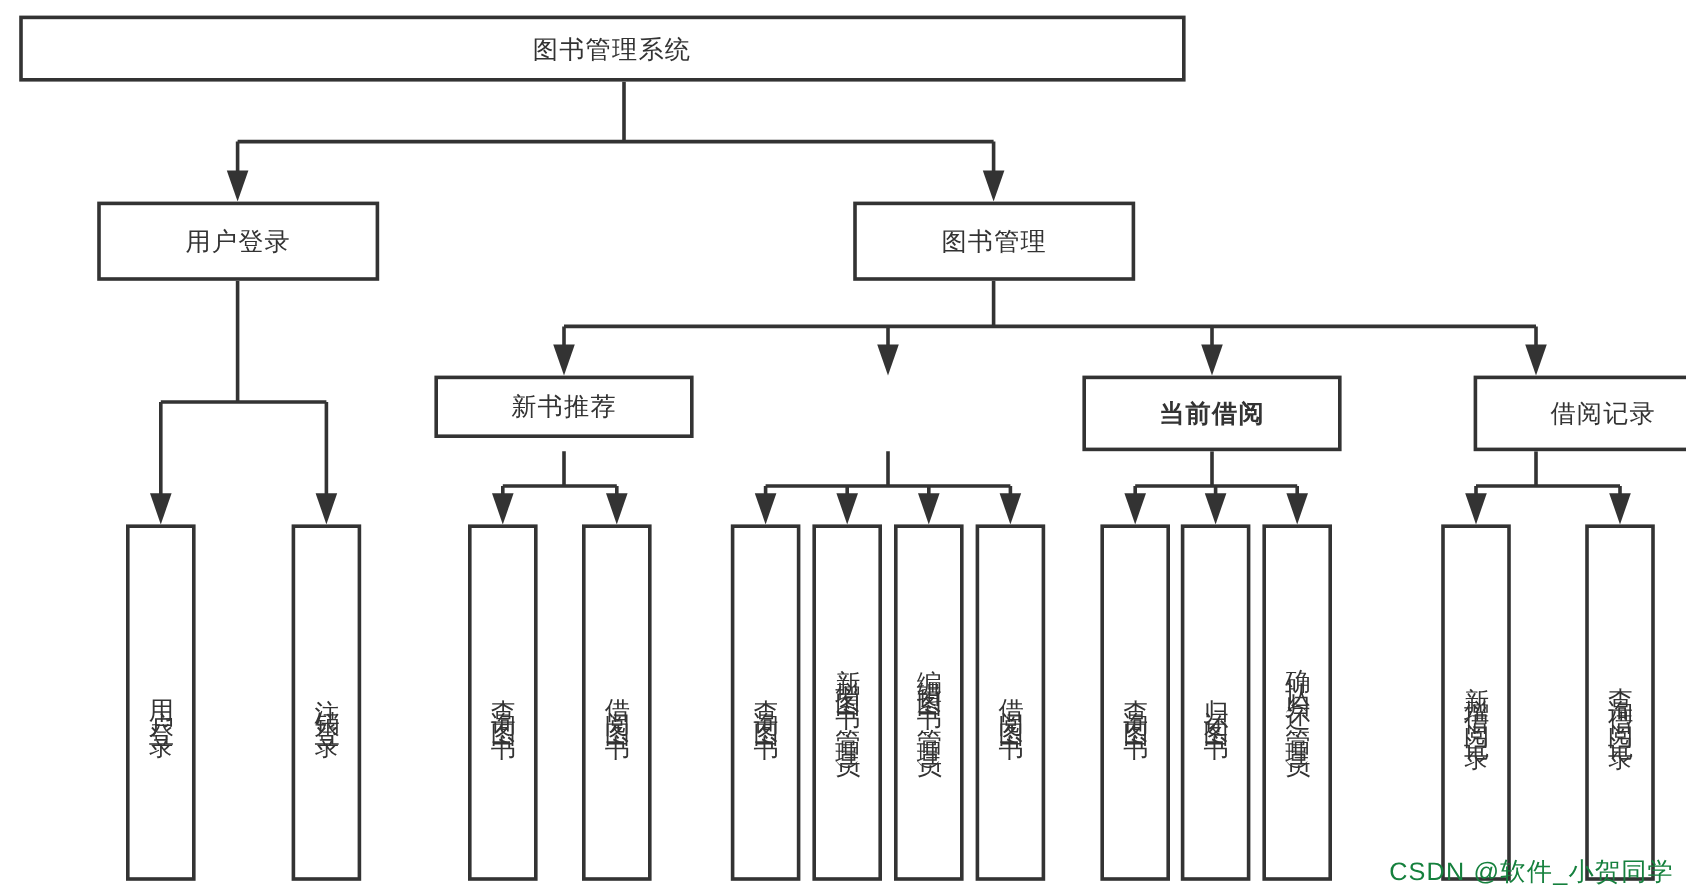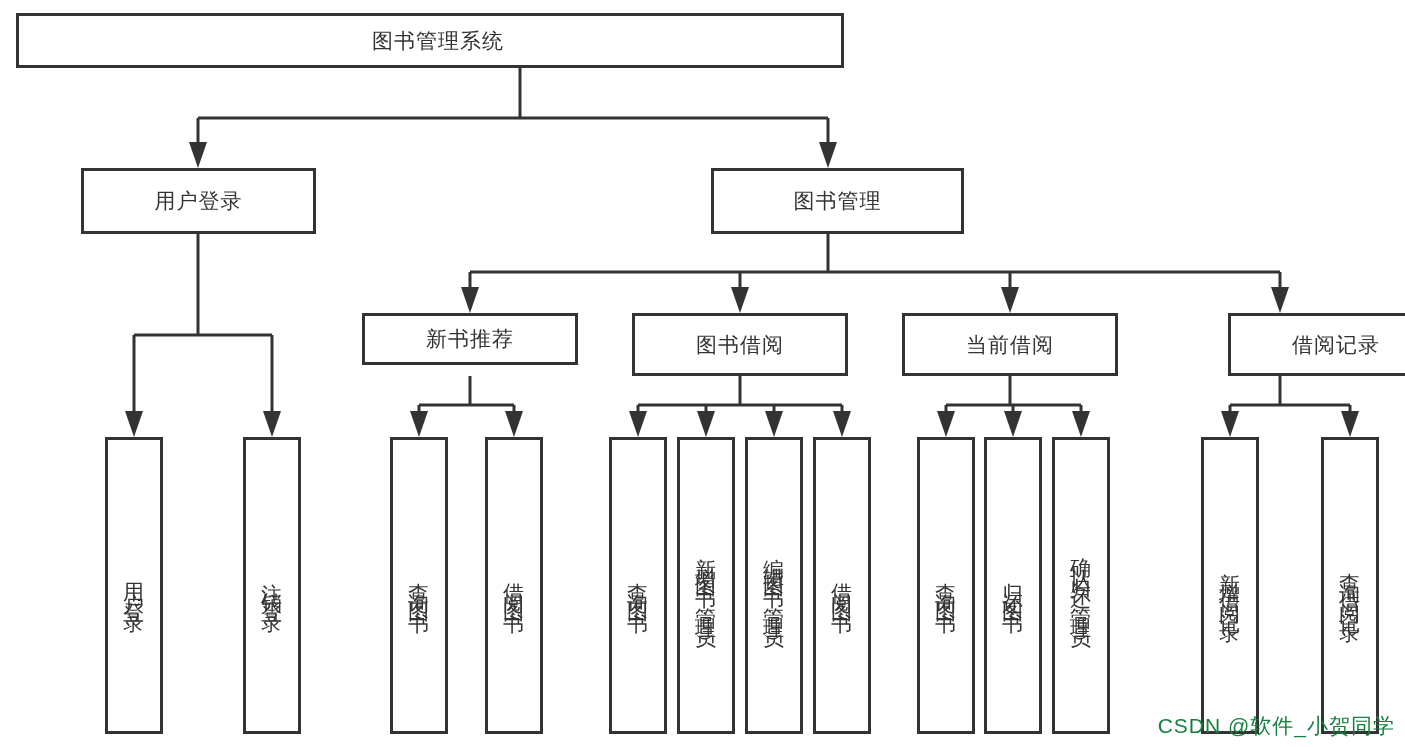--- a/index.html
+++ b/index.html
@@ -82,38 +82,35 @@
       <polygon points="765,411 783,411 774,437"></polygon>
       <polygon points="833,411 851,411 842,437"></polygon>
       <polygon points="937,411 955,411 946,437"></polygon>
       <polygon points="1004,411 1022,411 1013,437"></polygon>
       <polygon points="1072,411 1090,411 1081,437"></polygon>
       <polygon points="1221,411 1239,411 1230,437"></polygon>
       <polygon points="1341,411 1359,411 1350,437"></polygon>
     </g>
   </svg>
 
-  <div class="box hbox" style="left:16px; top:13px; width:828px; height:55px;padding-left:16px;">
+  <div class="box hbox" style="left:16px; top:13px; width:972px; height:55px;padding-left:16px;">
     <span>图书管理系统</span>
   </div>
 
   <div class="box hbox" style="left:81px; top:168px; width:235px; height:66px;">
     <span>用户登录</span>
   </div>
-  <div class="box hbox" style="left:711px; top:168px; width:253px; height:66px;text-align:center;">
+  <div class="box hbox" style="left:711px; top:168px; width:235px; height:66px;text-align:center;">
     <span>图书管理</span>
   </div>
 
   <div class="box hbox" style="left:362px; top:313px; width:216px; height:52px;">
     <span>新书推荐</span>
   </div>
-  <div class="box hbox" style="left:632px; top:313px; width:216px; height:63px;">
-    <span>图书借阅</span>
-  </div>
-  <div class="box hbox" style="left:902px; top:313px; width:216px; height:63px;">
+  <div class="box hbox" style="left:902px; top:313px; width:216px; height:63px;font-weight:bold;">
     <span>当前借阅</span>
   </div>
   <div class="box hbox" style="left:1228px; top:313px; width:216px; height:63px;">
     <span>借阅记录</span>
   </div>
 
   <div class="box vbox" style="left:105px; top:437px; width:58px; height:297px;">
     <span class="vtext">用户登录</span>
   </div>
   <div class="box vbox" style="left:243px; top:437px; width:58px; height:297px;">

